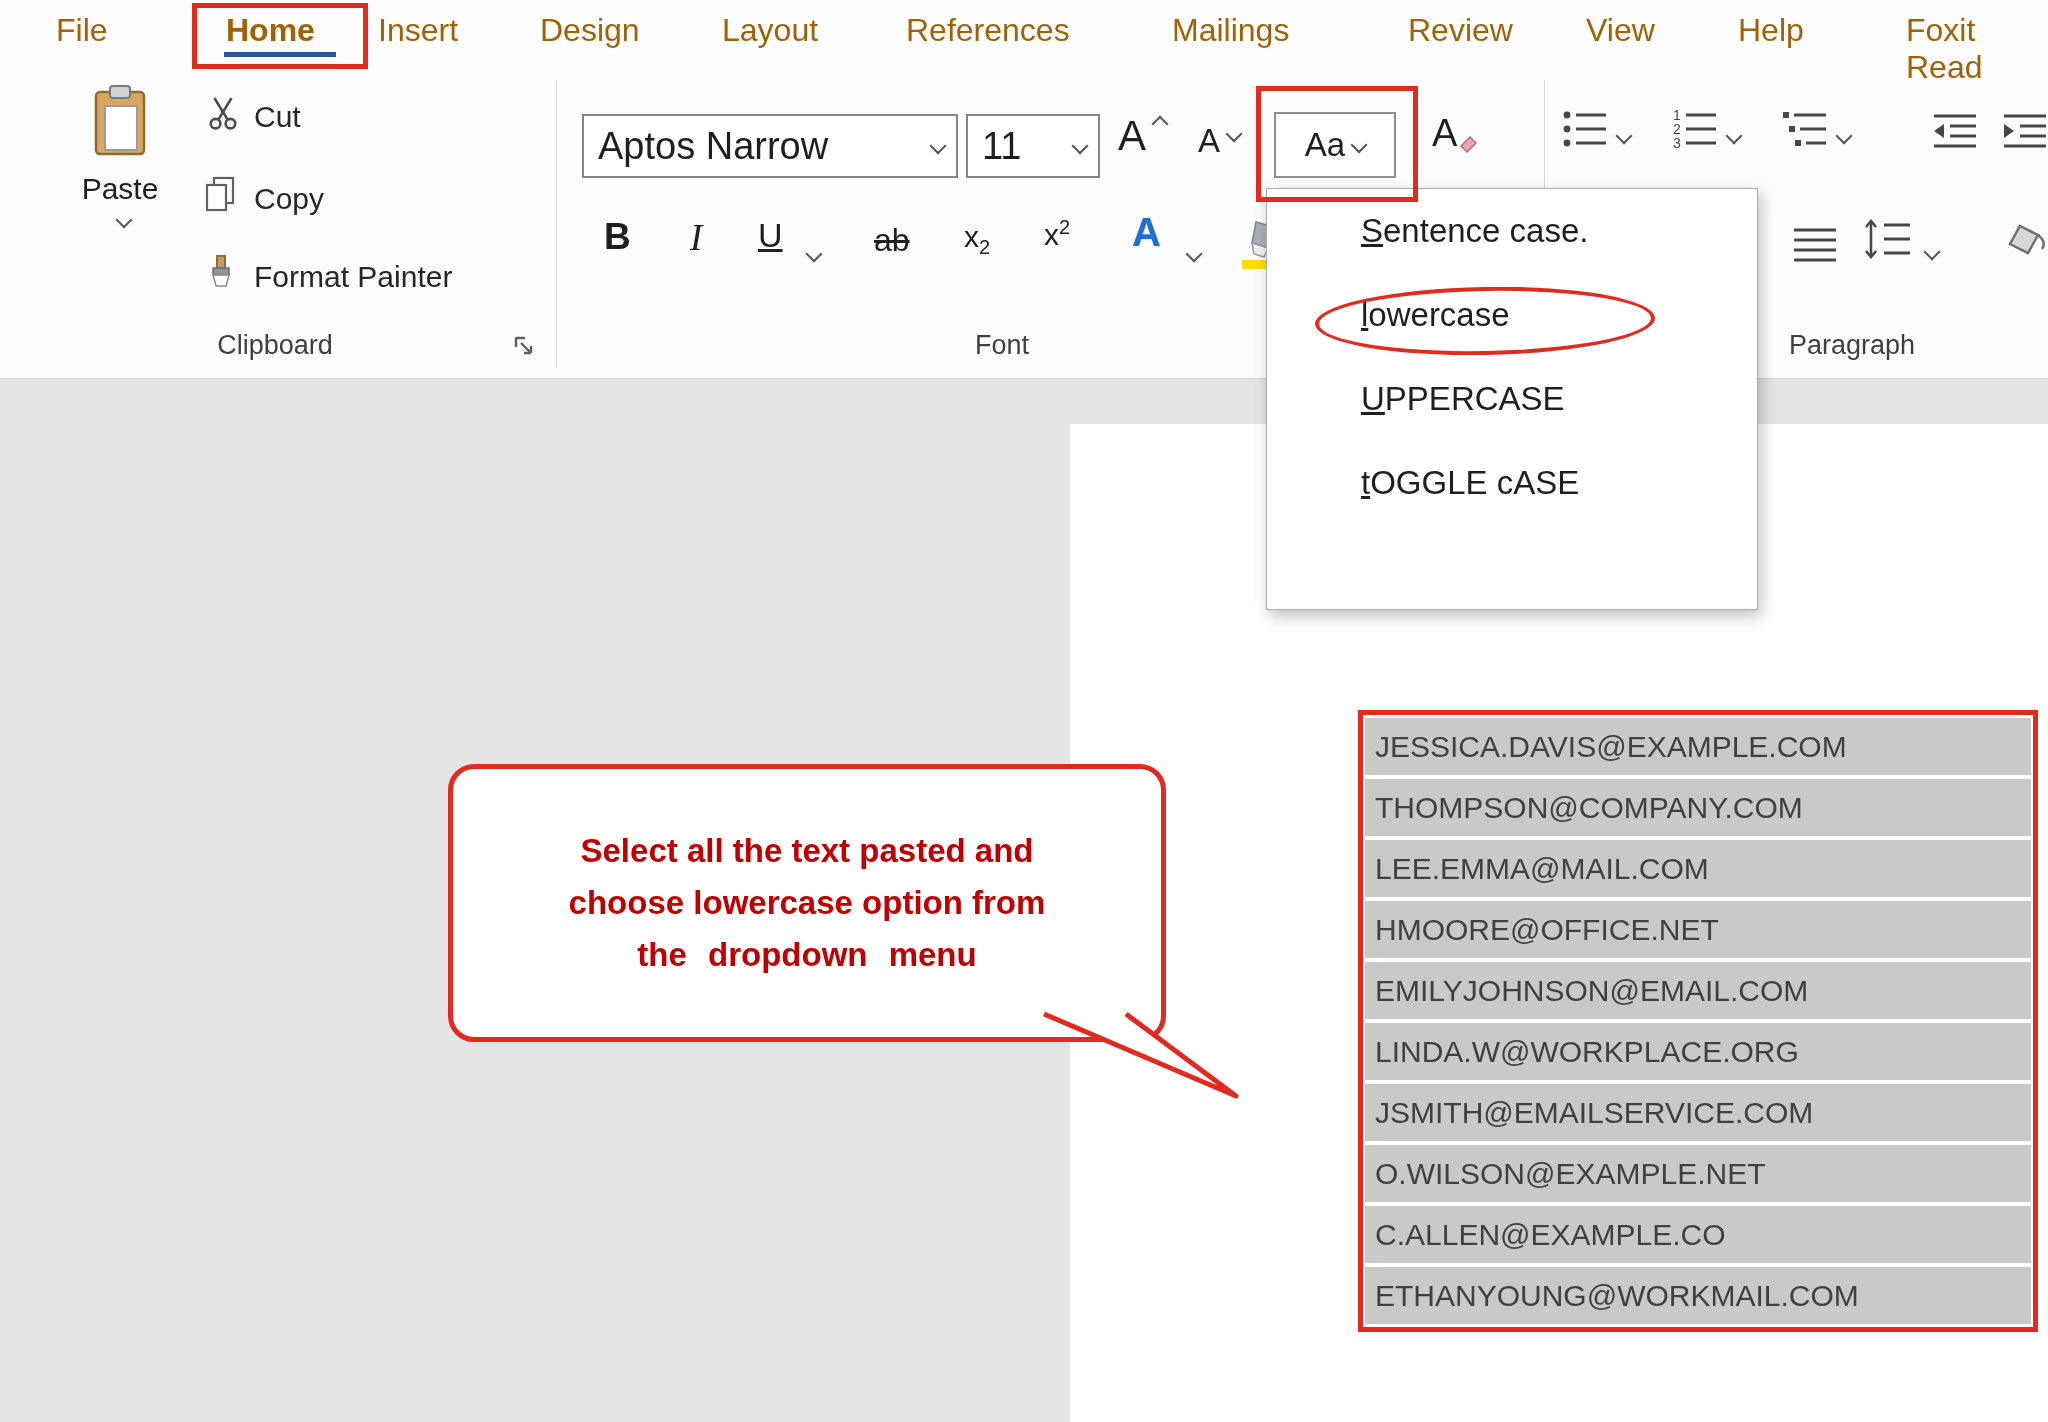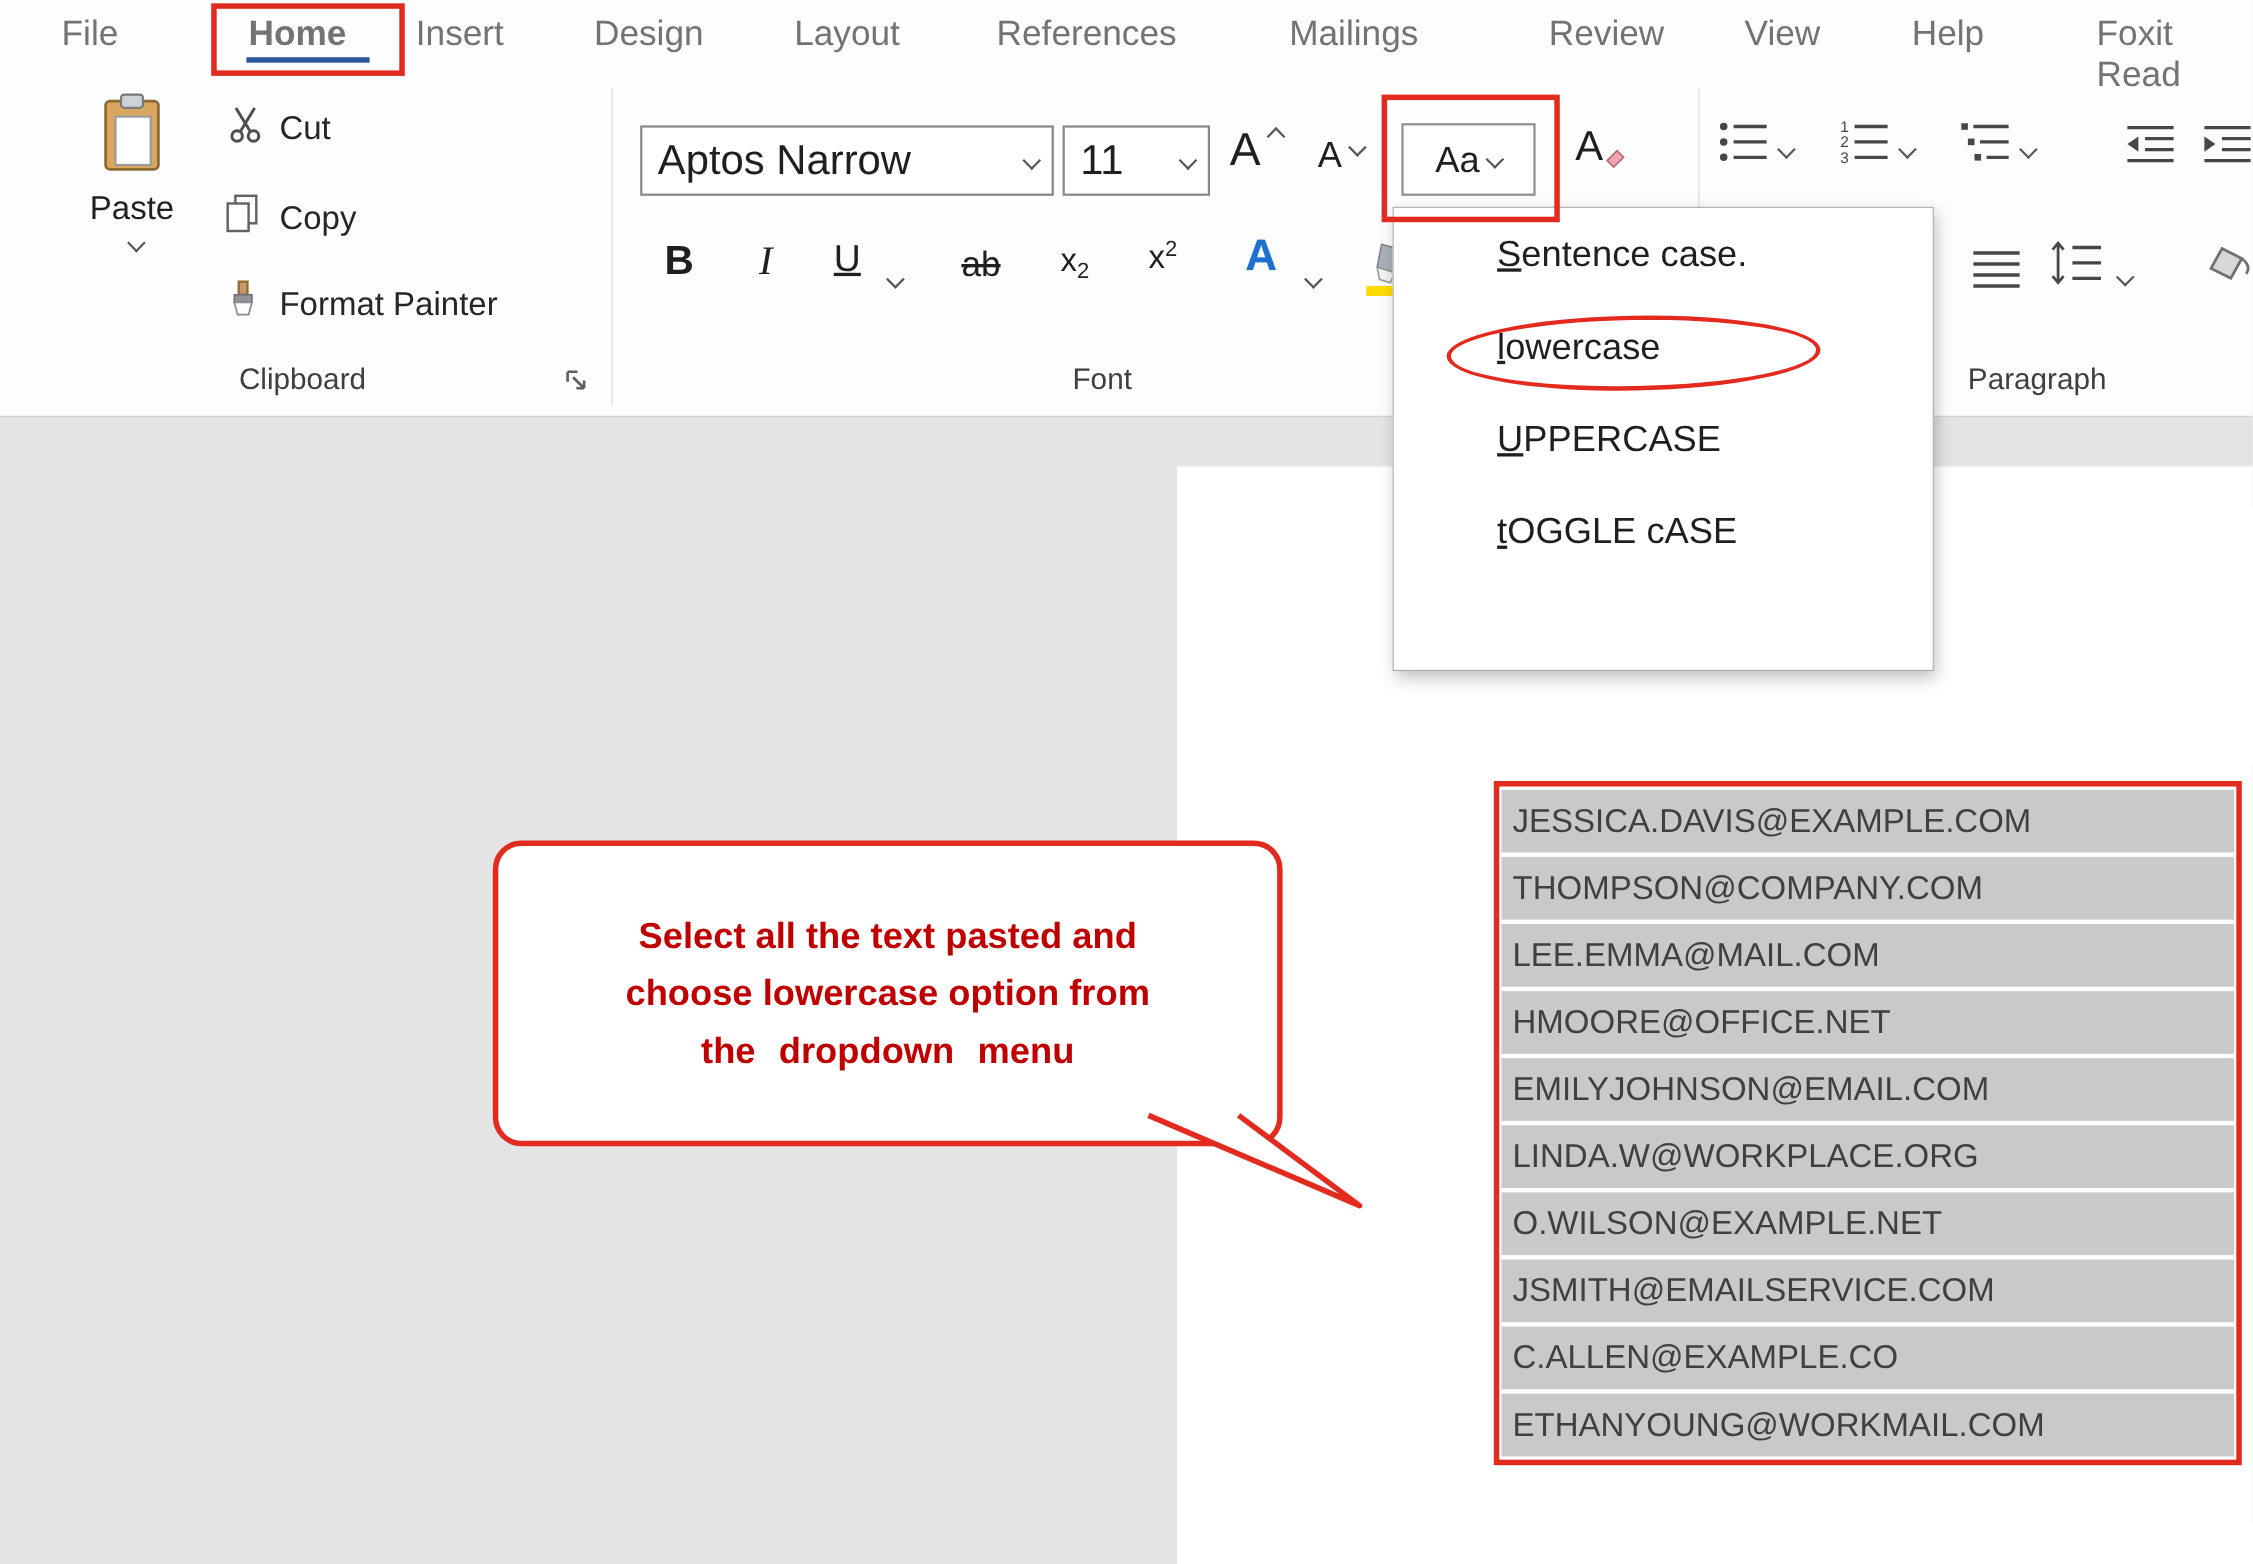--- a/index.html
+++ b/index.html
@@ -4,21 +4,21 @@
 <style>
   html,body{margin:0;padding:0;}
   #root{position:relative;width:2048px;height:1422px;background:#e4e4e4;
         font-family:"Liberation Sans",sans-serif;overflow:hidden;color:#1f1f1f;}
   .abs{position:absolute;}
 
   
   #topband{left:0;top:0;width:2048px;height:378px;background:#fdfdfd;border-bottom:1px solid #cfcfcf;}
 
   
-  .tab{top:12px;font-size:32px;color:#737373;cursor:default;}
+  .tab{top:12px;font-size:32px;color:#a16207;cursor:default;}
   #tab-home{font-weight:700;}
   #home-underline{left:224px;top:52px;width:112px;height:5px;background:#2b579a;}
   .redbox{border:5px solid #e22b1e;z-index:40;pointer-events:none;}
   #home-redbox{left:192px;top:3px;width:166px;height:56px;}
 
   
   .vdiv{width:1px;background:#d8d8d8;top:80px;height:288px;}
   .group-label{top:330px;font-size:27px;color:#3f3f3f;text-align:center;}
   .rlabel{font-size:30px;color:#262626;}
 
@@ -310,22 +310,22 @@
 
   <div class="abs" id="page"></div>
 
   <div class="abs" id="email-box">
     <div class="email-row">JESSICA.DAVIS@EXAMPLE.COM</div>
     <div class="email-row">THOMPSON@COMPANY.COM</div>
     <div class="email-row">LEE.EMMA@MAIL.COM</div>
     <div class="email-row">HMOORE@OFFICE.NET</div>
     <div class="email-row">EMILYJOHNSON@EMAIL.COM</div>
     <div class="email-row">LINDA.W@WORKPLACE.ORG</div>
+    <div class="email-row">JSMITH@EMAILSERVICE.COM</div>
     <div class="email-row">O.WILSON@EXAMPLE.NET</div>
-    <div class="email-row">JSMITH@EMAILSERVICE.COM</div>
     <div class="email-row">C.ALLEN@EXAMPLE.CO</div>
     <div class="email-row">ETHANYOUNG@WORKMAIL.COM</div>
   </div>
 
   <div class="abs" id="callout">
     <div class="callout-line">Select all the text pasted and</div>
     <div class="callout-line">choose lowercase option from</div>
     <div class="callout-line wide">the dropdown menu</div>
   </div>
   <svg class="abs" id="tail-svg" width="2048" height="1422" viewBox="0 0 2048 1422">

